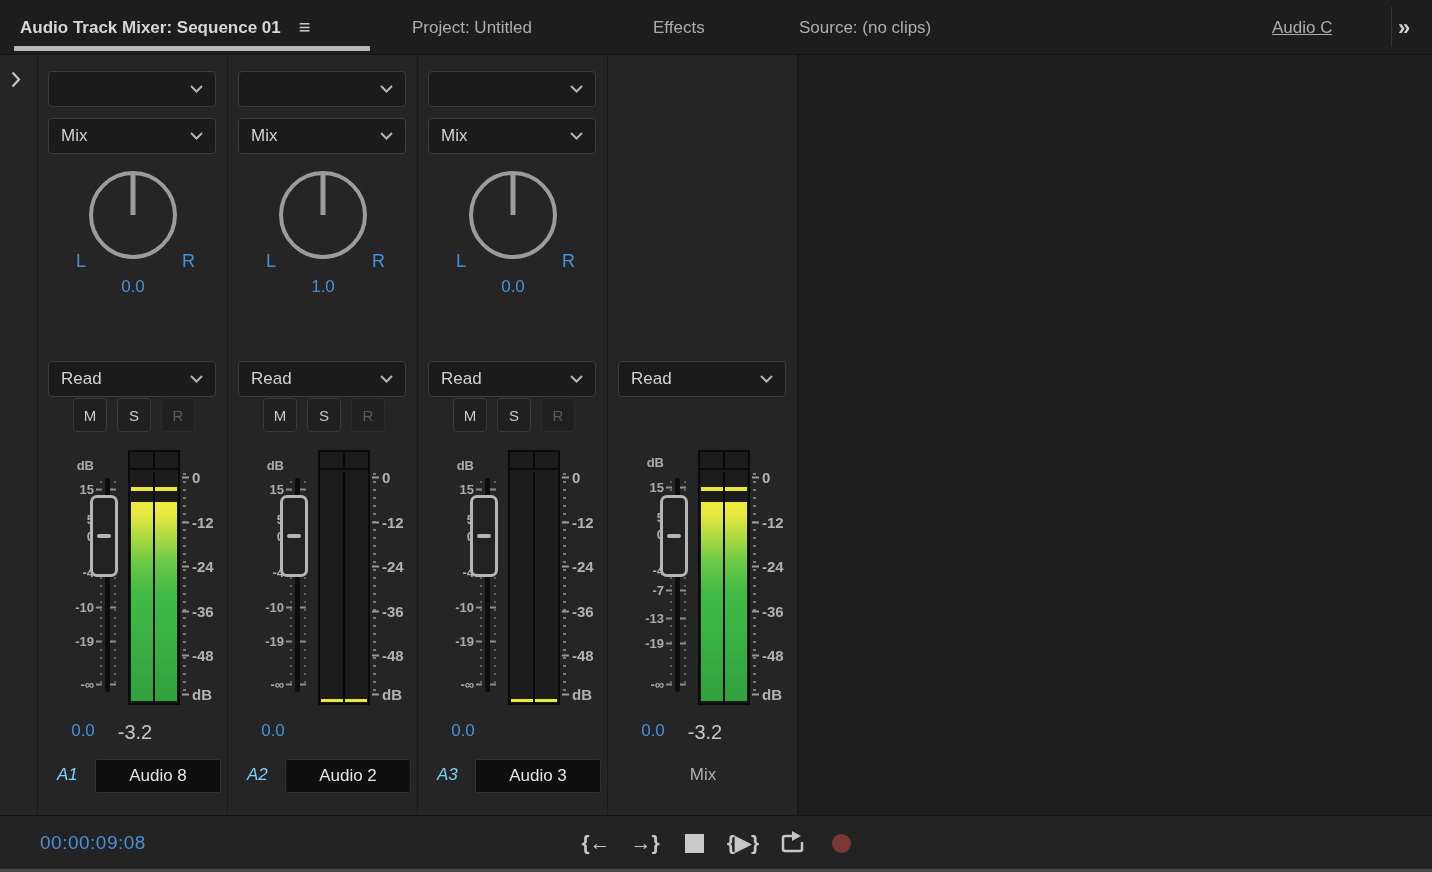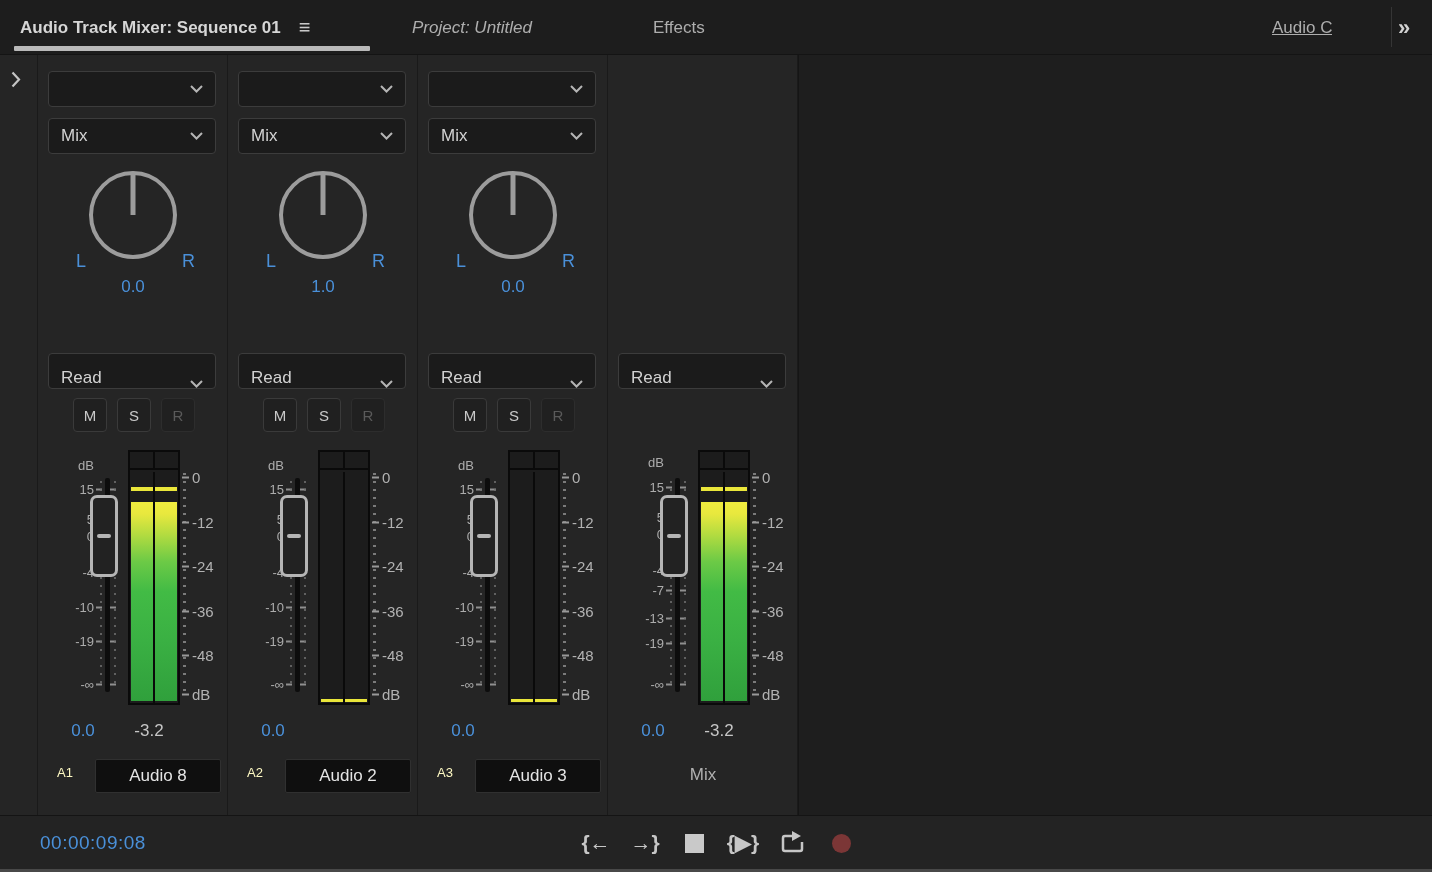--- a/index.html
+++ b/index.html
@@ -28,36 +28,36 @@
   .right-panel { position:absolute; left:798px; top:55px; width:634px; height:760px; background:#1e1e1e; border-left:1px solid #151515; }
 
   .strip { position:absolute; top:55px; width:190px; height:760px; border-right:1px solid #1a1a1a; }
   .strip-1 { left:38px; } .strip-2 { left:228px; } .strip-3 { left:418px; } .strip-4 { left:608px; }
 
   
   .combo { position:absolute; left:10px; width:168px; height:36px; background:#1b1b1b;
            border:1px solid #3c3c3c; border-radius:4px; display:flex; align-items:center;
            padding:0 12px; color:#d2d2d2; font-size:17px; cursor:default; }
   .combo .lbl { flex:1; overflow:hidden; white-space:nowrap; }
-  .combo-input { top:16px; } .combo-output { top:63px; } .combo-auto { top:298px;align-items:flex-end; }
+  .combo-input { top:16px; } .combo-output { top:63px; } .combo-auto { top:306px; }
 
   
   .knob-wrap { position:absolute; top:110px; left:0; width:190px; text-align:center; }
   .pan-l, .pan-r { position:absolute; top:196px; font-size:18px; color:#4a90d9; }
   .pan-l { left:38px; } .pan-r { right:32px; }
   .pan-value { position:absolute; top:222px; left:0; width:190px; text-align:center; font-size:17px; color:#4a90d9; }
 
   
   .msr { position:absolute; top:343px; left:35px; display:flex; gap:10px; }
   .msr-btn { width:34px; height:34px; background:#202020; border:1px solid #3a3a3a; border-radius:4px;
              color:#c9c9c9; display:flex; align-items:center; justify-content:center; font-size:15px; }
   .msr-btn.disabled { color:#5a5a5a; border-color:#2d2d2d; }
 
   
-  .meter-block { position:absolute; top:390px; left:0; width:190px; height:270px; }
+  .meter-block { position:absolute; top:390px; left:0; width:190px; height:270px;font-weight:bold; }
   .f-label { position:absolute; left:14px; width:42px; text-align:right; font-size:13px; color:#acacac;
              transform:translateY(-50%); }
   .f-label::before { content:""; position:absolute; left:44px; top:50%; margin-top:-1px; width:6px; height:2px; background:#8f8f8f; }
   .f-label::after  { content:""; position:absolute; left:58px; top:50%; margin-top:-1px; width:6px; height:2px; background:#8f8f8f; }
   .f-label.no-tick::before, .f-label.no-tick::after { display:none; }
   .f-minor-l, .f-minor-r { position:absolute; top:36px; height:208px; width:2px;
         background:repeating-linear-gradient(to bottom,#6f6f6f 0 2px,transparent 2px 8px); opacity:.8; }
   .f-minor-l { left:62px; } .f-minor-r { left:76px; }
   .f-track { position:absolute; left:67px; top:33px; width:5px; height:214px; background:#0d0d0d; border-radius:2px; }
   .f-handle { position:absolute; left:52px; top:50px; width:28px; height:82px; background:#222;
@@ -75,22 +75,22 @@
   .m-bar.left { left:1px; } .m-bar.right { right:1px; }
   .m-peak { position:absolute; left:1px; right:1px; top:15px; height:4px; background:#eae63a; }
   .m-peak.bottom { top:auto; bottom:1px; height:3px; }
   .m-minor { position:absolute; left:145px; top:28px; width:3px; height:224px;
         background:repeating-linear-gradient(to bottom,#8a8a8a 0 2px,transparent 2px 8px); opacity:.85; }
   .m-label { position:absolute; left:154px; font-size:15px; color:#b2b2b2; transform:translateY(-50%); }
   .m-label::before { content:""; position:absolute; left:-10px; top:50%; margin-top:-1px; width:7px; height:2px; background:#999; }
 
   
   .fader-val { position:absolute; top:666px; left:22px; width:46px; text-align:center; font-size:17px; color:#4a90d9; }
-  .peak-val  { position:absolute; top:666px; left:86px; width:50px; text-align:center; font-size:17px; color:#c6c6c6; }
-  .track-num { position:absolute; top:710px; left:19px; font-size:13px; color:#fef9c3; }
+  .peak-val  { position:absolute; top:666px; left:72px; width:50px; text-align:center; font-size:20px; color:#c6c6c6; }
+  .track-num { position:absolute; top:710px; left:19px; font-size:17px; color:#7dd3fc;font-style:italic; }
   .track-name { position:absolute; top:704px; left:57px; width:126px; height:34px; background:#0f0f0f;
                 border:1px solid #303030; border-radius:2px; color:#e4e4e4; font-size:17px;
                 display:flex; align-items:center; justify-content:center; }
   .mix-label { position:absolute; top:710px; left:0; width:190px; text-align:center; font-size:17px; color:#b0b0b0; }
 
   
   .bottombar { position:absolute; left:0; bottom:0; right:0; height:57px; background:#232323; border-top:1px solid #141414; }
   .tc-current { position:absolute; left:40px; top:0; height:54px; display:flex; align-items:center;
                 font-size:19px; color:#4a90d9; letter-spacing:.5px; }
   .tc-end { position:absolute; right:54px; top:0; height:54px; display:flex; align-items:center;
@@ -106,25 +106,28 @@
 <body>
 
 <div class="app">
 
   <div class="tabbar">
     <div class="tab active" style="left:20px;">
       <span>Audio Track Mixer: Sequence 01</span>
       <span class="panel-menu">≡</span>
     </div>
     <div class="tab-underline"></div>
-    <div class="tab" style="left:412px;font-style:italic;">
+    <div class="tab" style="left:412px;">
       <span>Project: Untitled</span>
     </div>
     <div class="tab" style="left:653px;">
       <span>Effects</span>
+    </div>
+    <div class="tab" style="left:799px;">
+      <span>Source: (no clips)</span>
     </div>
     <div class="tab" style="left:1272px;text-decoration:underline;">
       <span class="tab-truncate">Audio C</span>
     </div>
     <div class="tabbar-sep"></div>
     <div class="overflow-btn">»</div>
   </div>
 
   <div class="rail">
     <div class="rail-expand">

